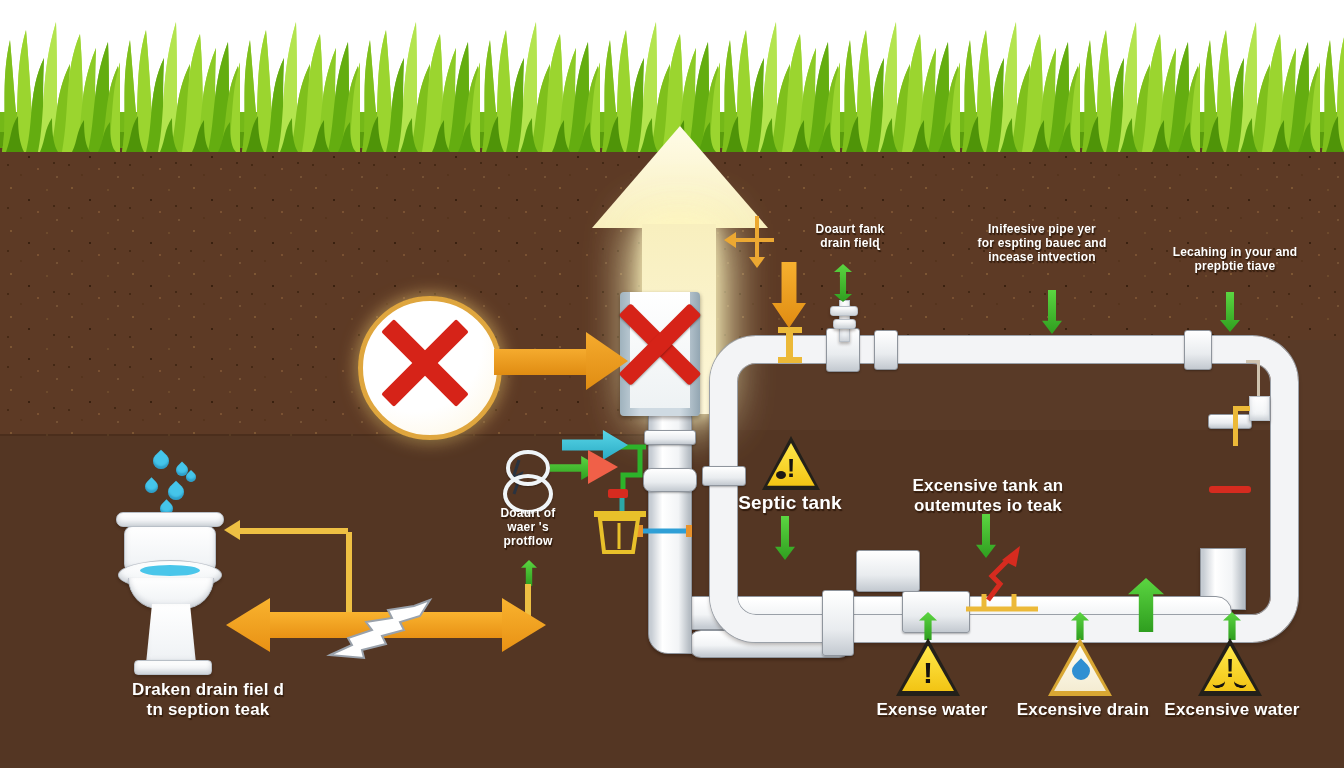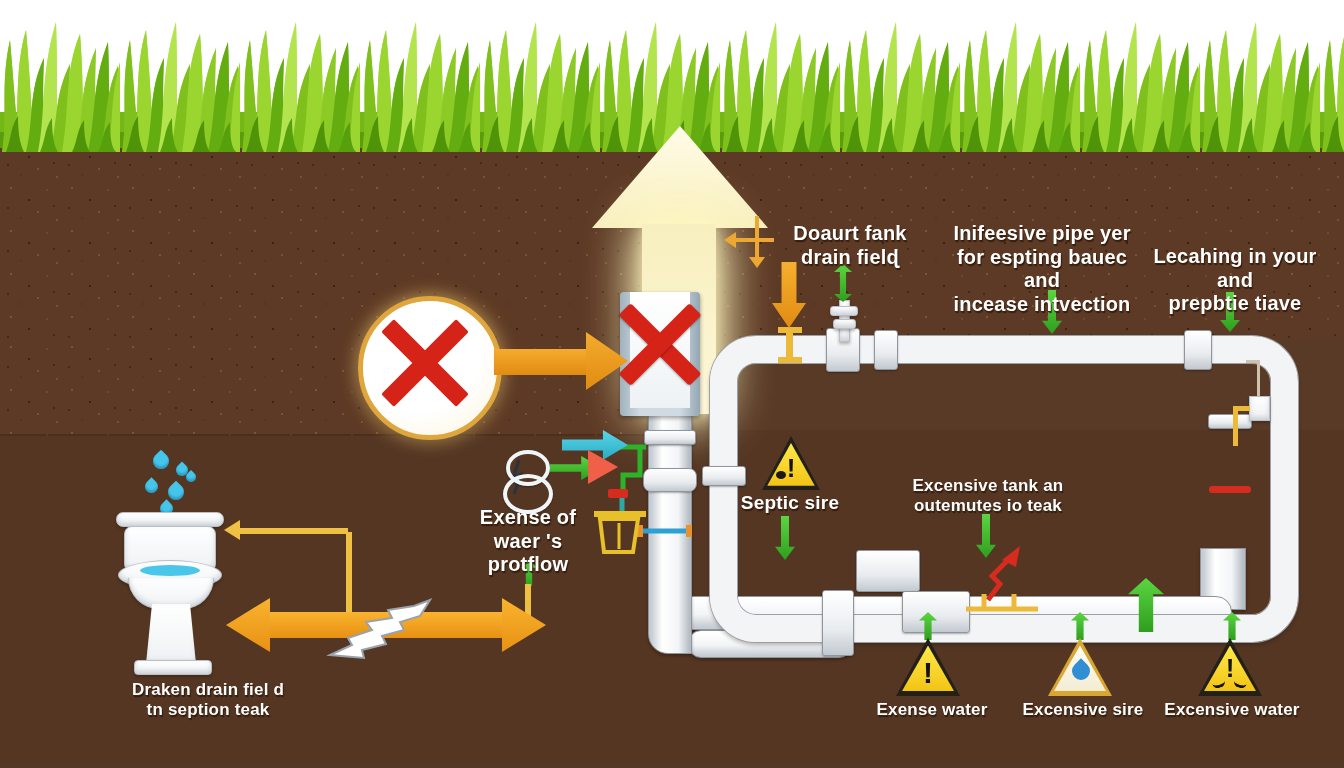--- a/index.html
+++ b/index.html
@@ -40,21 +40,21 @@
   .ga.up{clip-path:polygon(50% 0,100% 30%,70% 30%,70% 100%,30% 100%,30% 30%,0 30%);}
   .ga.down{clip-path:polygon(50% 100%,100% 70%,70% 70%,70% 0,30% 0,30% 70%,0 70%);}
   .ga.updown{clip-path:polygon(50% 0,100% 21%,67% 21%,67% 79%,100% 79%,50% 100%,0 79%,33% 79%,33% 21%,0 21%);}
   .oa{position:absolute;background:linear-gradient(180deg,#f6b02f,#e08c12);
       filter:drop-shadow(0 1px 2px rgba(0,0,0,.3));}
   .oa.down{clip-path:polygon(50% 100%,100% 62%,72% 62%,72% 0,28% 0,28% 62%,0 62%);}
   .tri-right{clip-path:polygon(0 0,100% 50%,0 100%);}
   .tri-left{clip-path:polygon(100% 0,0 50%,100% 100%);}
 
   
-  .lbl{position:absolute;color:#fff;font-weight:bold;text-align:center;font-size:20px;line-height:1.18;
+  .lbl{position:absolute;color:#fff;font-weight:bold;text-align:center;font-size:12px;line-height:1.18;
        text-shadow:0 1px 0 #3c2310, 1px 2px 1px rgba(40,20,8,.8);letter-spacing:.2px;}
   .lbl span{display:block;}
 
   
   .wtri{position:absolute;}
   .wt-o,.wt-i{position:absolute;clip-path:polygon(50% 0,100% 100%,0 100%);}
   .wt-o{inset:0;background:#23201a;}
   .wt-i{left:9%;right:9%;top:13%;bottom:8%;background:linear-gradient(180deg,#ffe94a,#f2c414);}
   .wt-i.pale{background:linear-gradient(180deg,#fffdf2,#f4ecd2);}
   .wt-o.gold{background:#d8a733;}
@@ -258,38 +258,38 @@
   <div class="lbl" style="left:948px;top:222px;width:188px;">
     <span>Inifeesive pipe yer</span>
     <span>for espting bauec and</span>
     <span>incease intvection</span>
   </div>
   <div class="lbl" style="left:1150px;top:245px;width:170px;">
     <span>Lecahing in your and</span>
     <span>prepbtie tiave</span>
   </div>
   <div class="lbl" style="left:728px;top:492px;width:124px;font-size:19px;">
-    <span>Septic sire</span>
+    <span>Septic tank</span>
   </div>
   <div class="lbl" style="left:902px;top:476px;width:172px;font-size:17px;">
     <span>Excensive tank an</span>
     <span>outemutes io teak</span>
   </div>
   <div class="lbl" style="left:478px;top:506px;width:100px;">
-    <span>Exense of</span>
+    <span>Doaurt of</span>
     <span>waer 's</span>
     <span>protflow</span>
   </div>
   <div class="lbl" style="left:106px;top:680px;width:204px;font-size:17px;">
     <span>Draken drain fiel d</span>
     <span>tn seption teak</span>
   </div>
   <div class="lbl" style="left:860px;top:700px;width:144px;font-size:17px;">
     <span>Exense water</span>
   </div>
   <div class="lbl" style="left:1011px;top:700px;width:144px;font-size:17px;">
-    <span>Excensive sire</span>
+    <span>Excensive drain</span>
   </div>
   <div class="lbl" style="left:1156px;top:700px;width:152px;font-size:17px;">
     <span>Excensive water</span>
   </div>
 
 </div>
 
 </body></html>

